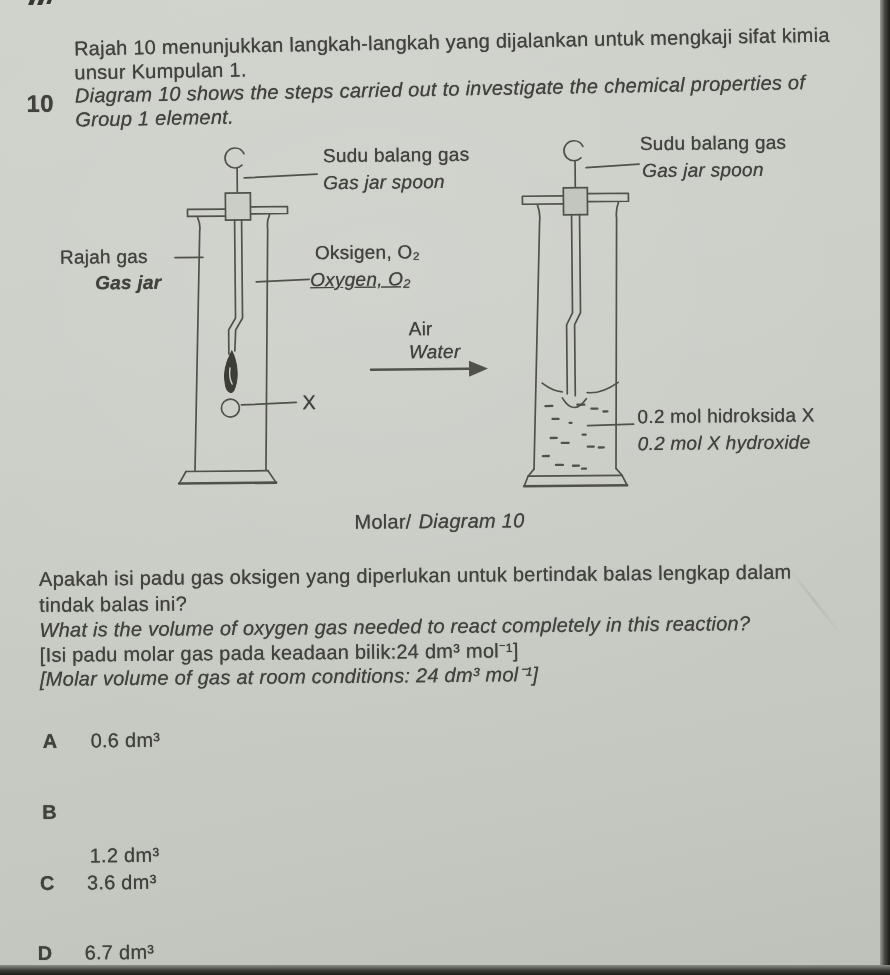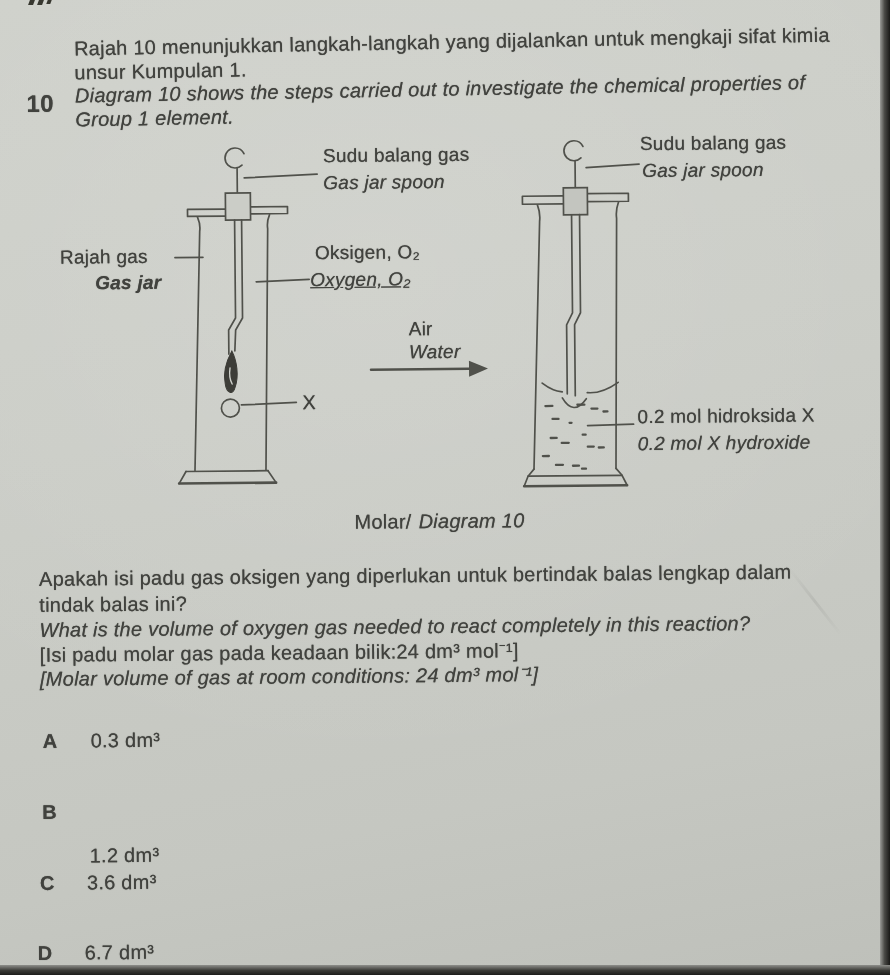--- a/index.html
+++ b/index.html
@@ -153,21 +153,21 @@
     </div>
 
     <div class="t" style="left:38px;top:563px;">Apakah isi padu gas oksigen yang diperlukan untuk bertindak balas lengkap dalam</div>
     <div class="t" style="left:38px;top:589px;">tindak balas ini?</div>
     <div class="t i" style="left:38px;top:614px;">What is the volume of oxygen gas needed to react completely in this reaction?</div>
     <div class="t" style="left:38px;top:639px;">[Isi padu molar gas pada keadaan bilik:24 dm³ mol⁻¹]</div>
     <div class="t i" style="left:38px;top:663px;">[Molar volume of gas at room conditions: 24 dm³ mol⁻¹]</div>
 
     <div>
       <span class="t opt-letter" style="left:40px;top:725px;">A</span>
-      <span class="t" style="left:88px;top:725px;">0.3 dm³</span>
+      <span class="t" style="left:88px;top:725px;">0.6 dm³</span>
     </div>
     <div>
       <span class="t opt-letter" style="left:39px;top:796px;">B</span>
       <span class="t" style="left:86px;top:840px;">1.2 dm³</span>
     </div>
     <div>
       <span class="t opt-letter" style="left:36px;top:867px;">C</span>
       <span class="t" style="left:83px;top:867px;">3.6 dm³</span>
     </div>
     <div>

